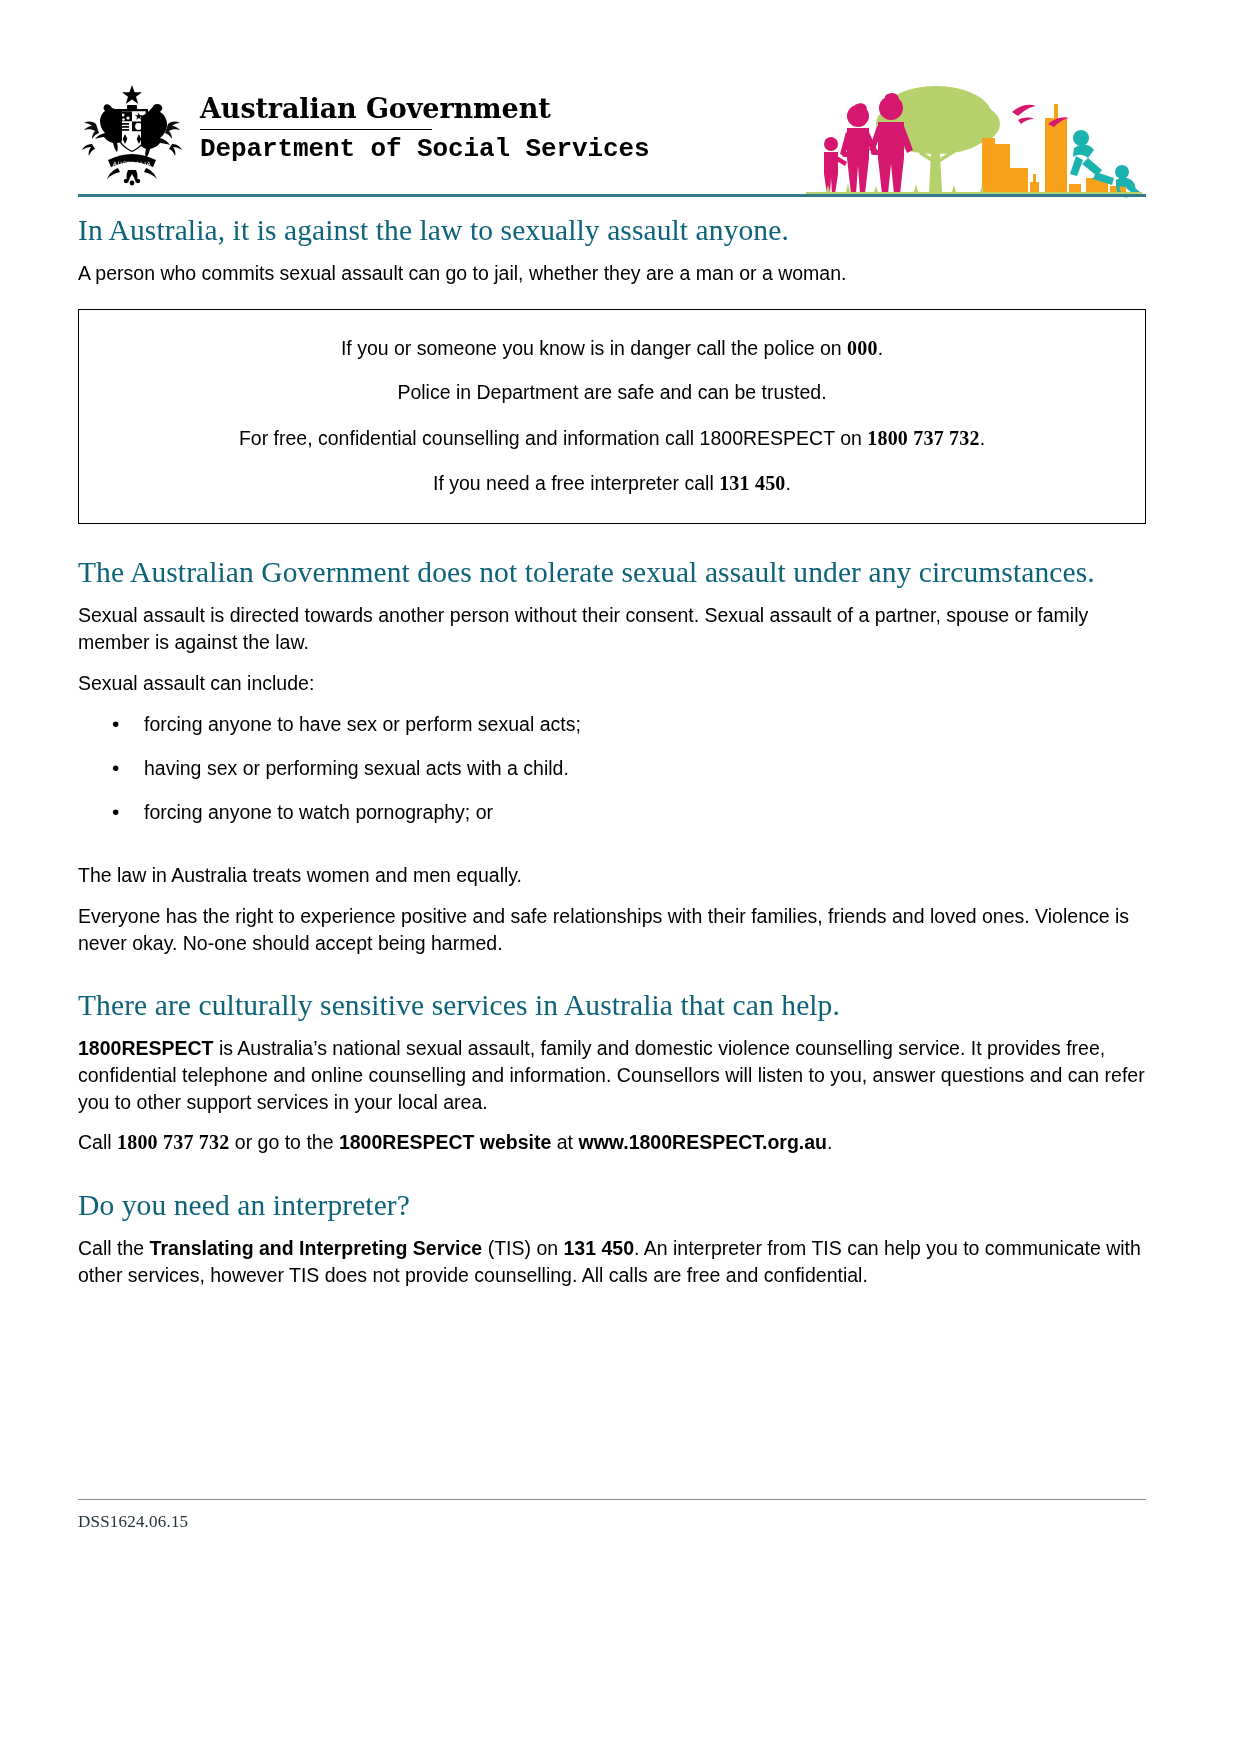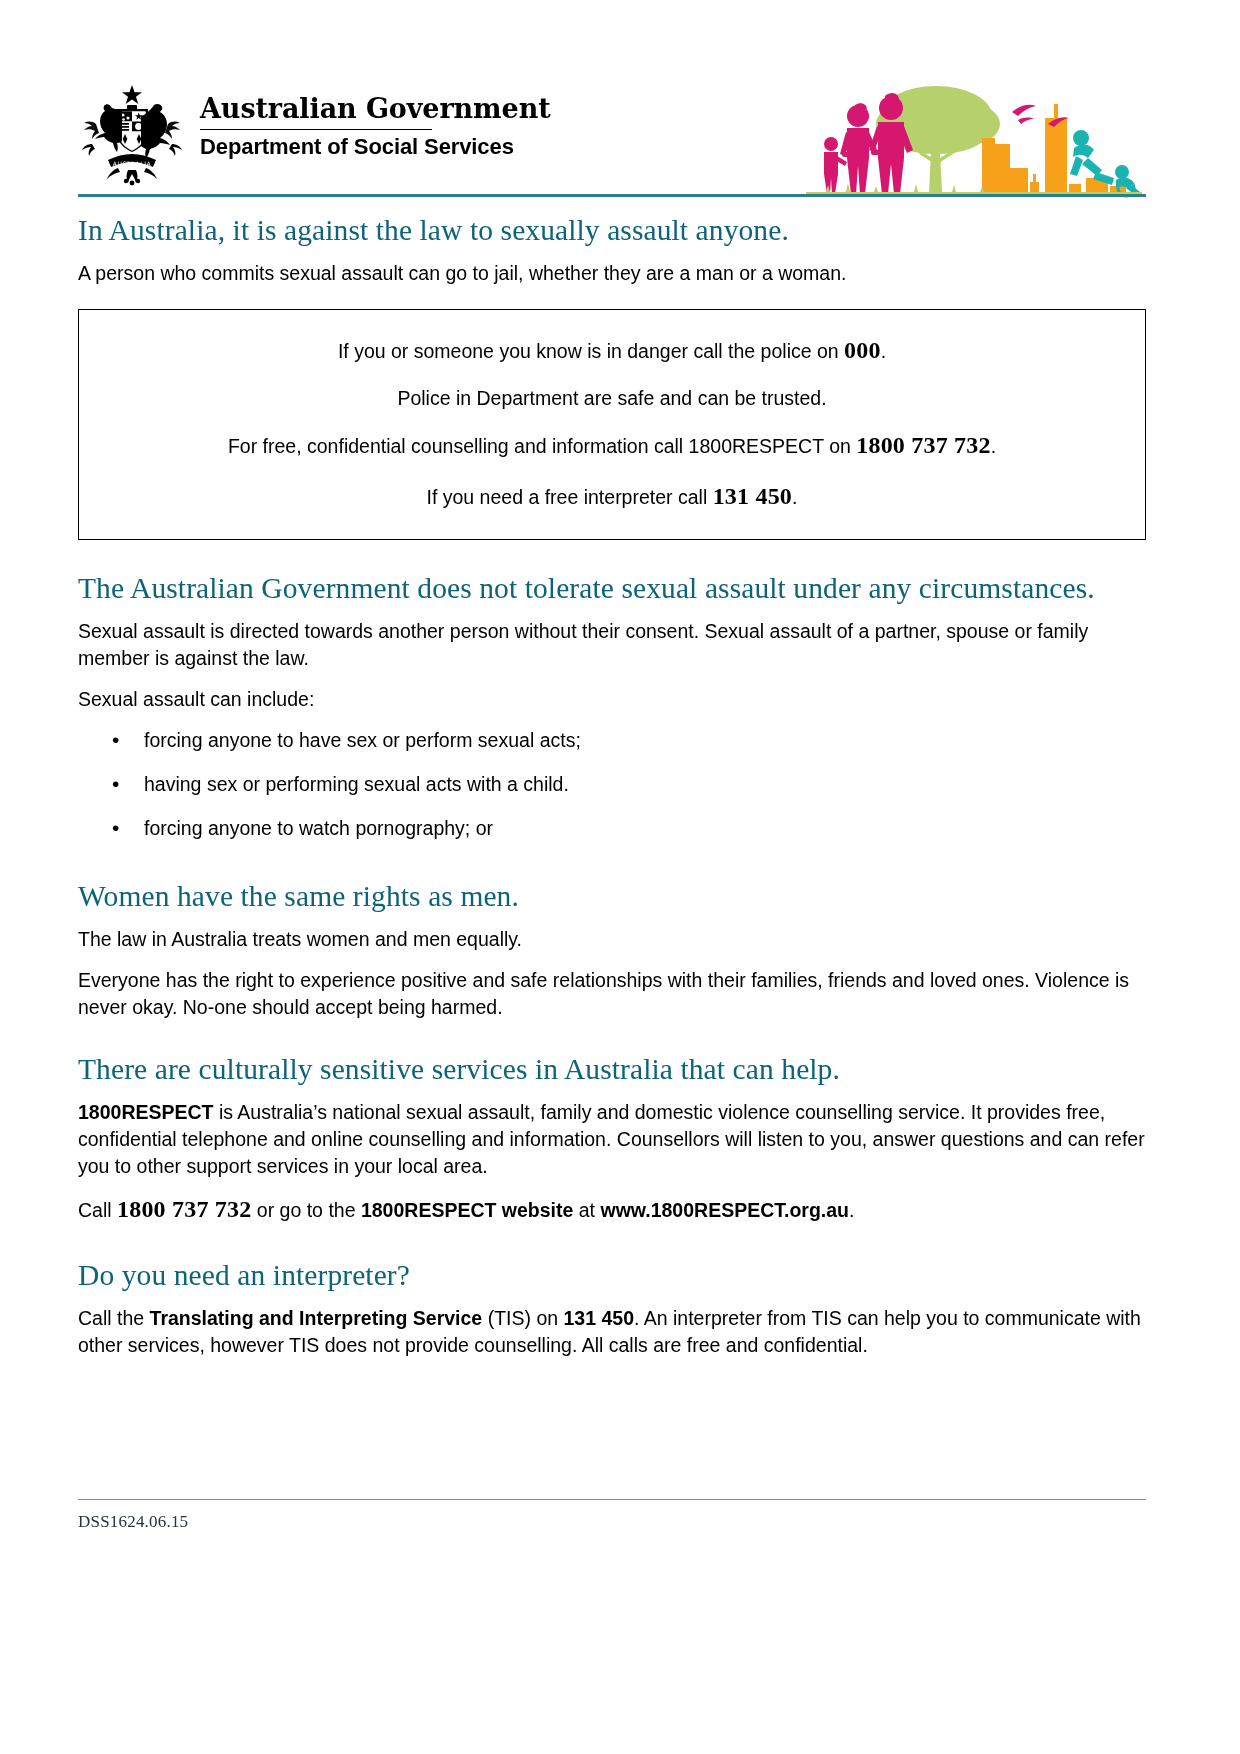--- a/index.html
+++ b/index.html
@@ -53,23 +53,23 @@
     color: #000;
     line-height: 1.1;
     white-space: nowrap;
   }
   .gov-rule {
     border-top: 1.6px solid #000;
     margin: 5px 0 5px 0;
     width: 232px;
   }
   .gov-line2 {
-    font-family: Liberation Sans, sans-serif;
+    font-family: Liberation Mono, monospace;
     font-weight: bold;
-    font-size: 22px;
+    font-size: 26px;
     letter-spacing: -0.1px;
     color: #000;
     line-height: 1.1;
     white-space: nowrap;
   }
 
   .banner-art {
     position: absolute;
     right: 0;
     top: 0;
@@ -121,21 +121,21 @@
     line-height: 1.38;
     color: #000;
     margin: 0 0 14px 0;
   }
 
   p.body.last { margin-bottom: 0; }
 
   .num {
     font-family: "Liberation Serif", serif;
     font-weight: bold;
-    font-size: 24px;
+    font-size: 20px;
     letter-spacing: 0.2px;
   }
 
   b, strong { font-weight: bold; }
 
   
   .callout {
     border: 1.4px solid #000;
     margin: 22px 0 30px 0;
     padding: 24px 20px 26px 20px;
@@ -357,21 +357,20 @@
     <p class="body">Sexual assault is directed towards another person without their consent. Sexual assault of a partner, spouse or family member is against the law.</p>
     <p class="body">Sexual assault can include:</p>
     <ul class="bullets">
       <li>forcing anyone to have sex or perform sexual acts;</li>
       <li>having sex or performing sexual acts with a child.</li>
       <li>forcing anyone to watch pornography; or</li>
     </ul>
 
     <div class="spacer-md"></div>
 
-    <h2 class="sect">Women have the same rights as men.</h2>
     <p class="body">The law in Australia treats women and men equally.</p>
     <p class="body">Everyone has the right to experience positive and safe relationships with their families, friends and loved ones. Violence is never okay. No-one should accept being harmed.</p>
 
     <div class="spacer-sm"></div>
 
     <h2 class="sect">There are culturally sensitive services in Australia that can help.</h2>
     <p class="body">
       <b>1800RESPECT</b><span> is Australia’s national sexual assault, family and domestic violence counselling service. It provides free, confidential telephone and online counselling and information. Counsellors will listen to you, answer questions and can refer you to other support services in your local area.</span>
     </p>
     <p class="body">

